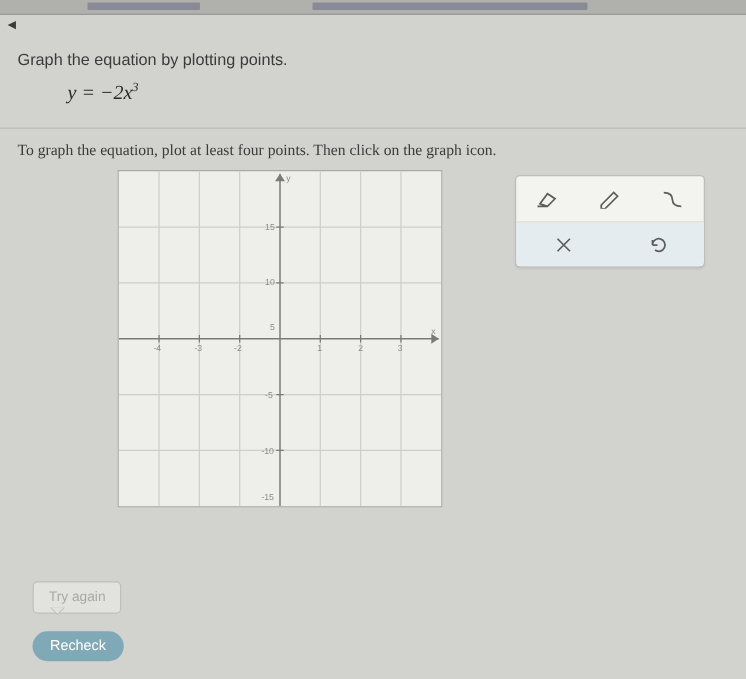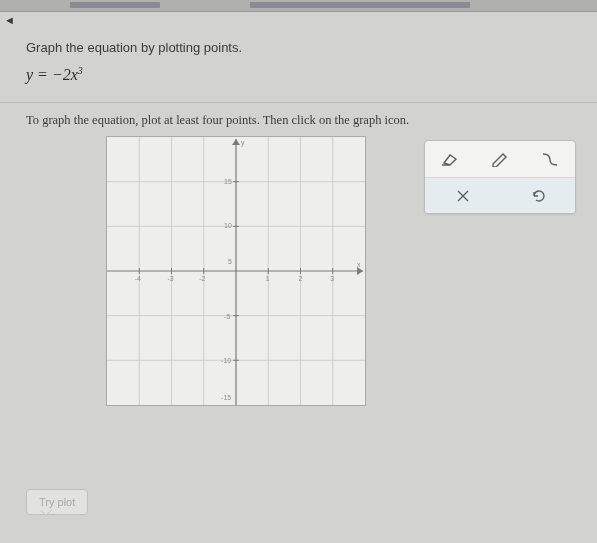--- a/index.html
+++ b/index.html
@@ -25,32 +25,33 @@
     border-radius: 1px;
   }
   .arrow-back {
     position: absolute;
     left: 4px;
     top: 14px;
     font-size: 11px;
     color: #3a3a3a;
   }
   .content {
-    padding: 28px 26px 0 26px;
+    padding: 28px 26px 0 14px;
   }
   .prompt {
     font-size: 13px;
     color: #3b3b3b;
     margin-bottom: 10px;
   }
   .equation {
     font-family: "Times New Roman", serif;
     font-size: 16px;
     font-style: italic;
     color: #2b2b2a;
+    margin-left: 40px;
     margin-bottom: 18px;
   }
   .equation sup { font-size: 10px; vertical-align: super; }
   .hr {
     border: none;
     border-top: 1px solid #b9bab5;
     margin: 0 -26px 10px -26px;
   }
   .instruction {
     font-size: 12.5px;
@@ -245,14 +246,15 @@
               <path d="M4 8 A5 5 0 1 1 6 12 M4 8 L4 4 M4 8 L8 8"></path>
             </svg>
         </div>
       </div>
     </div>
 
   </div>
 </div>
 
 <div class="footer">
-  <div class="try-again">Try plot</div><br>
+  <div class="try-again">Try again</div><br>
+  <button class="recheck">Recheck</button>
 </div>
 
 </body></html>

